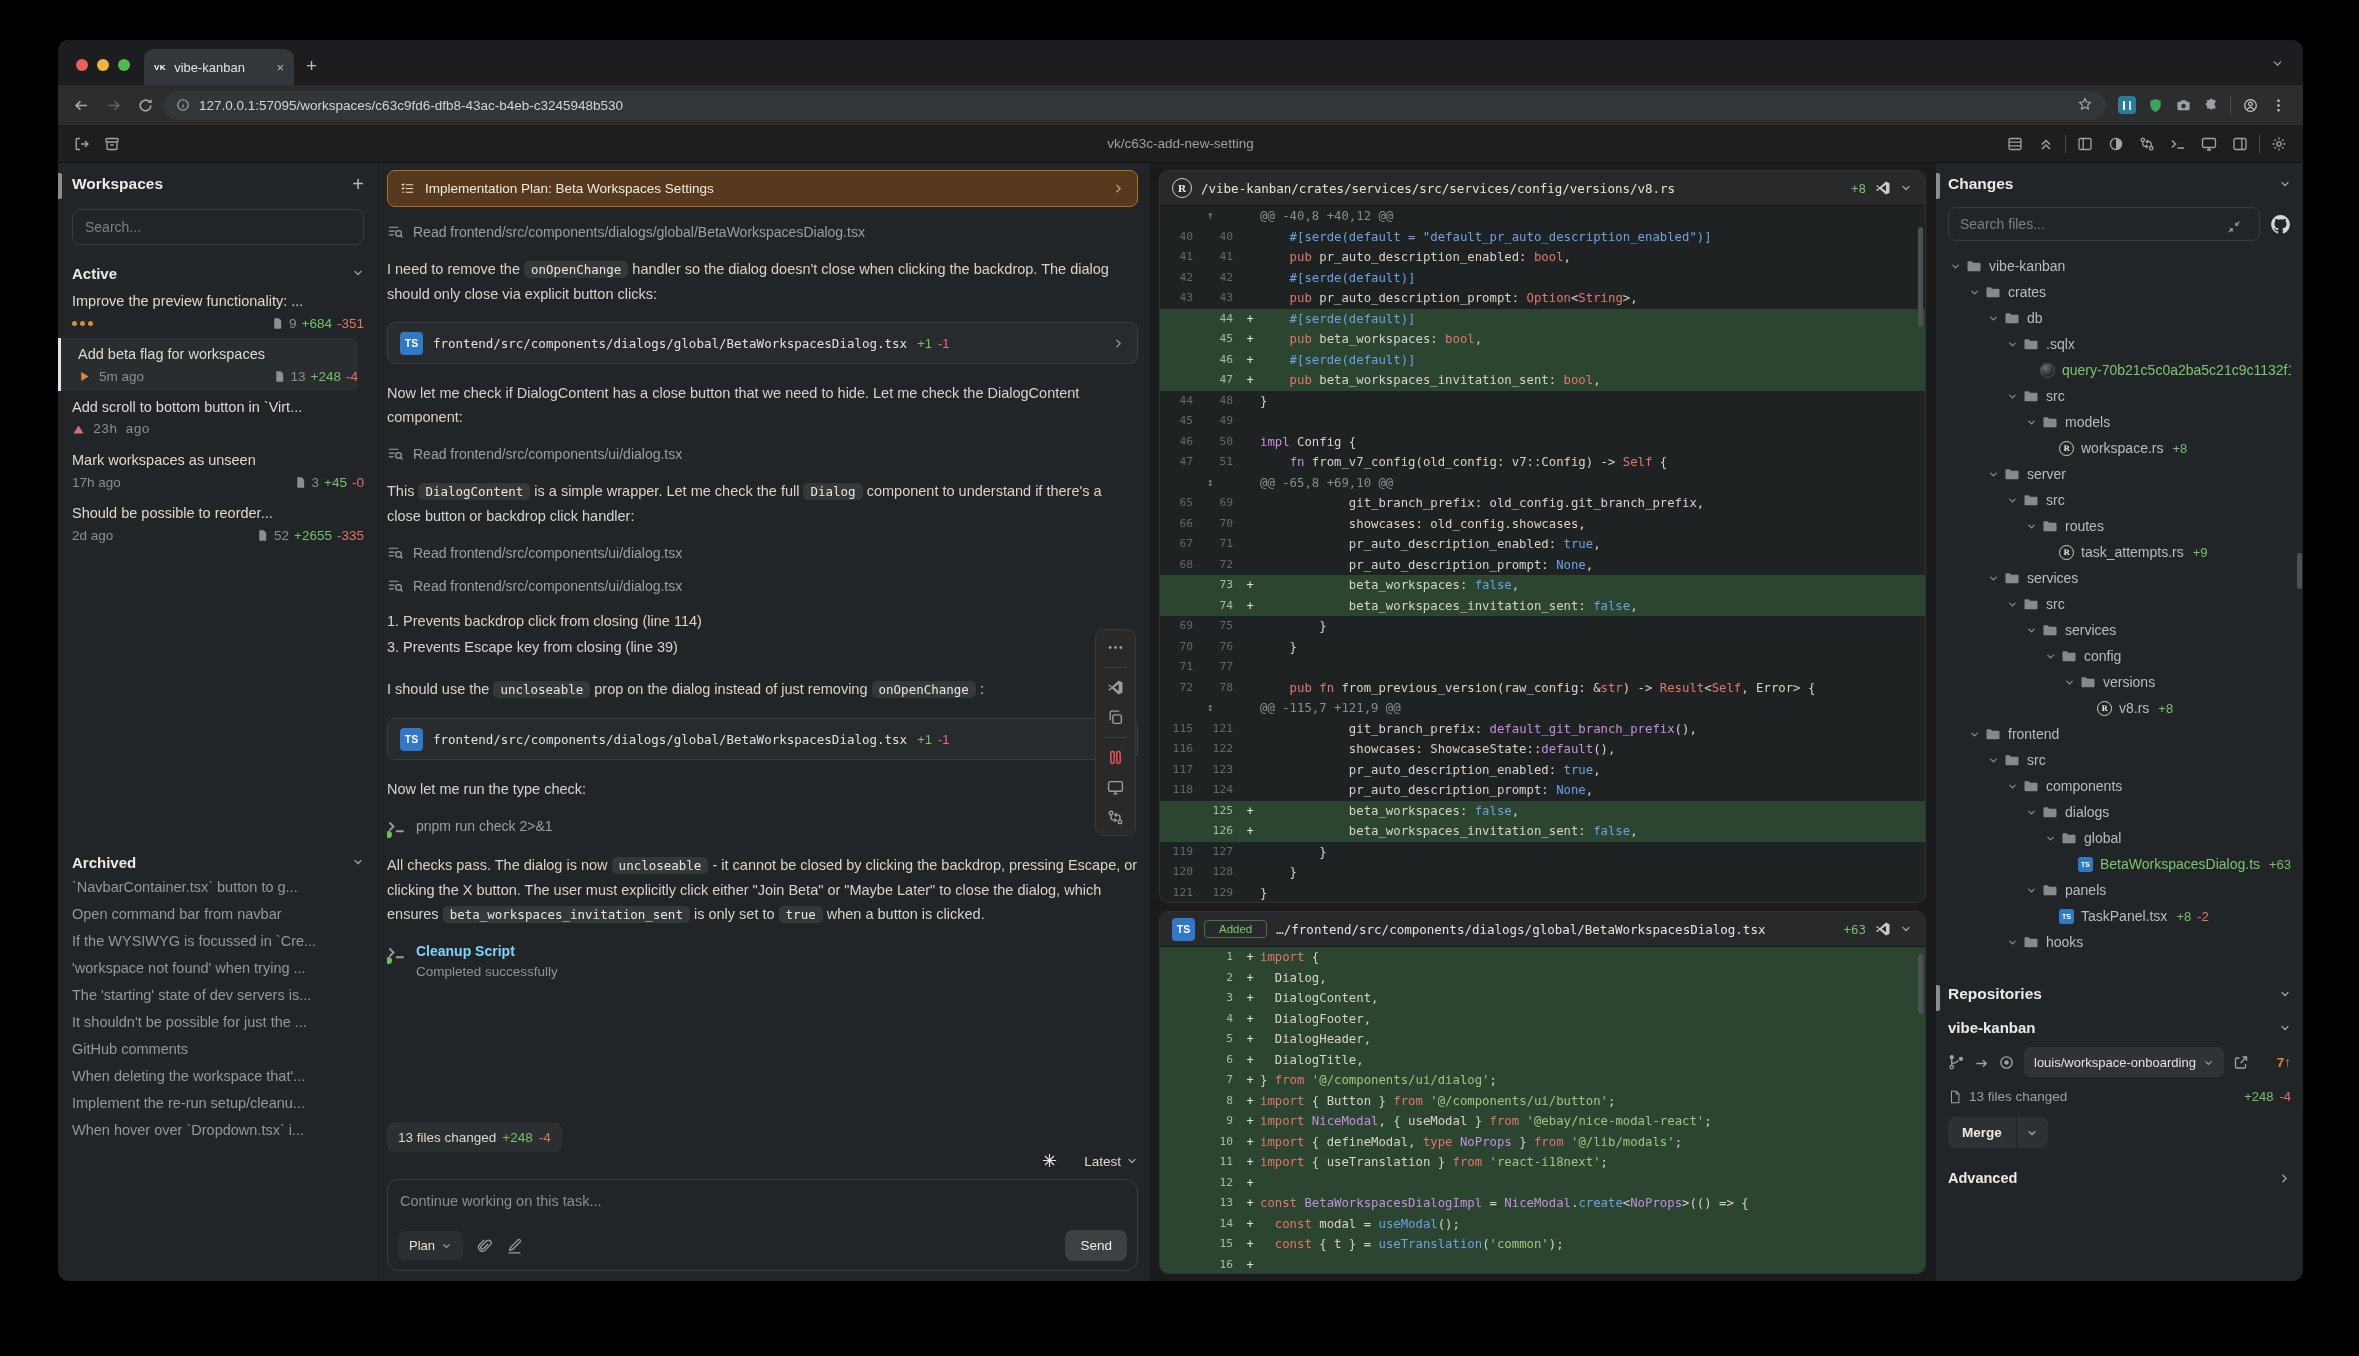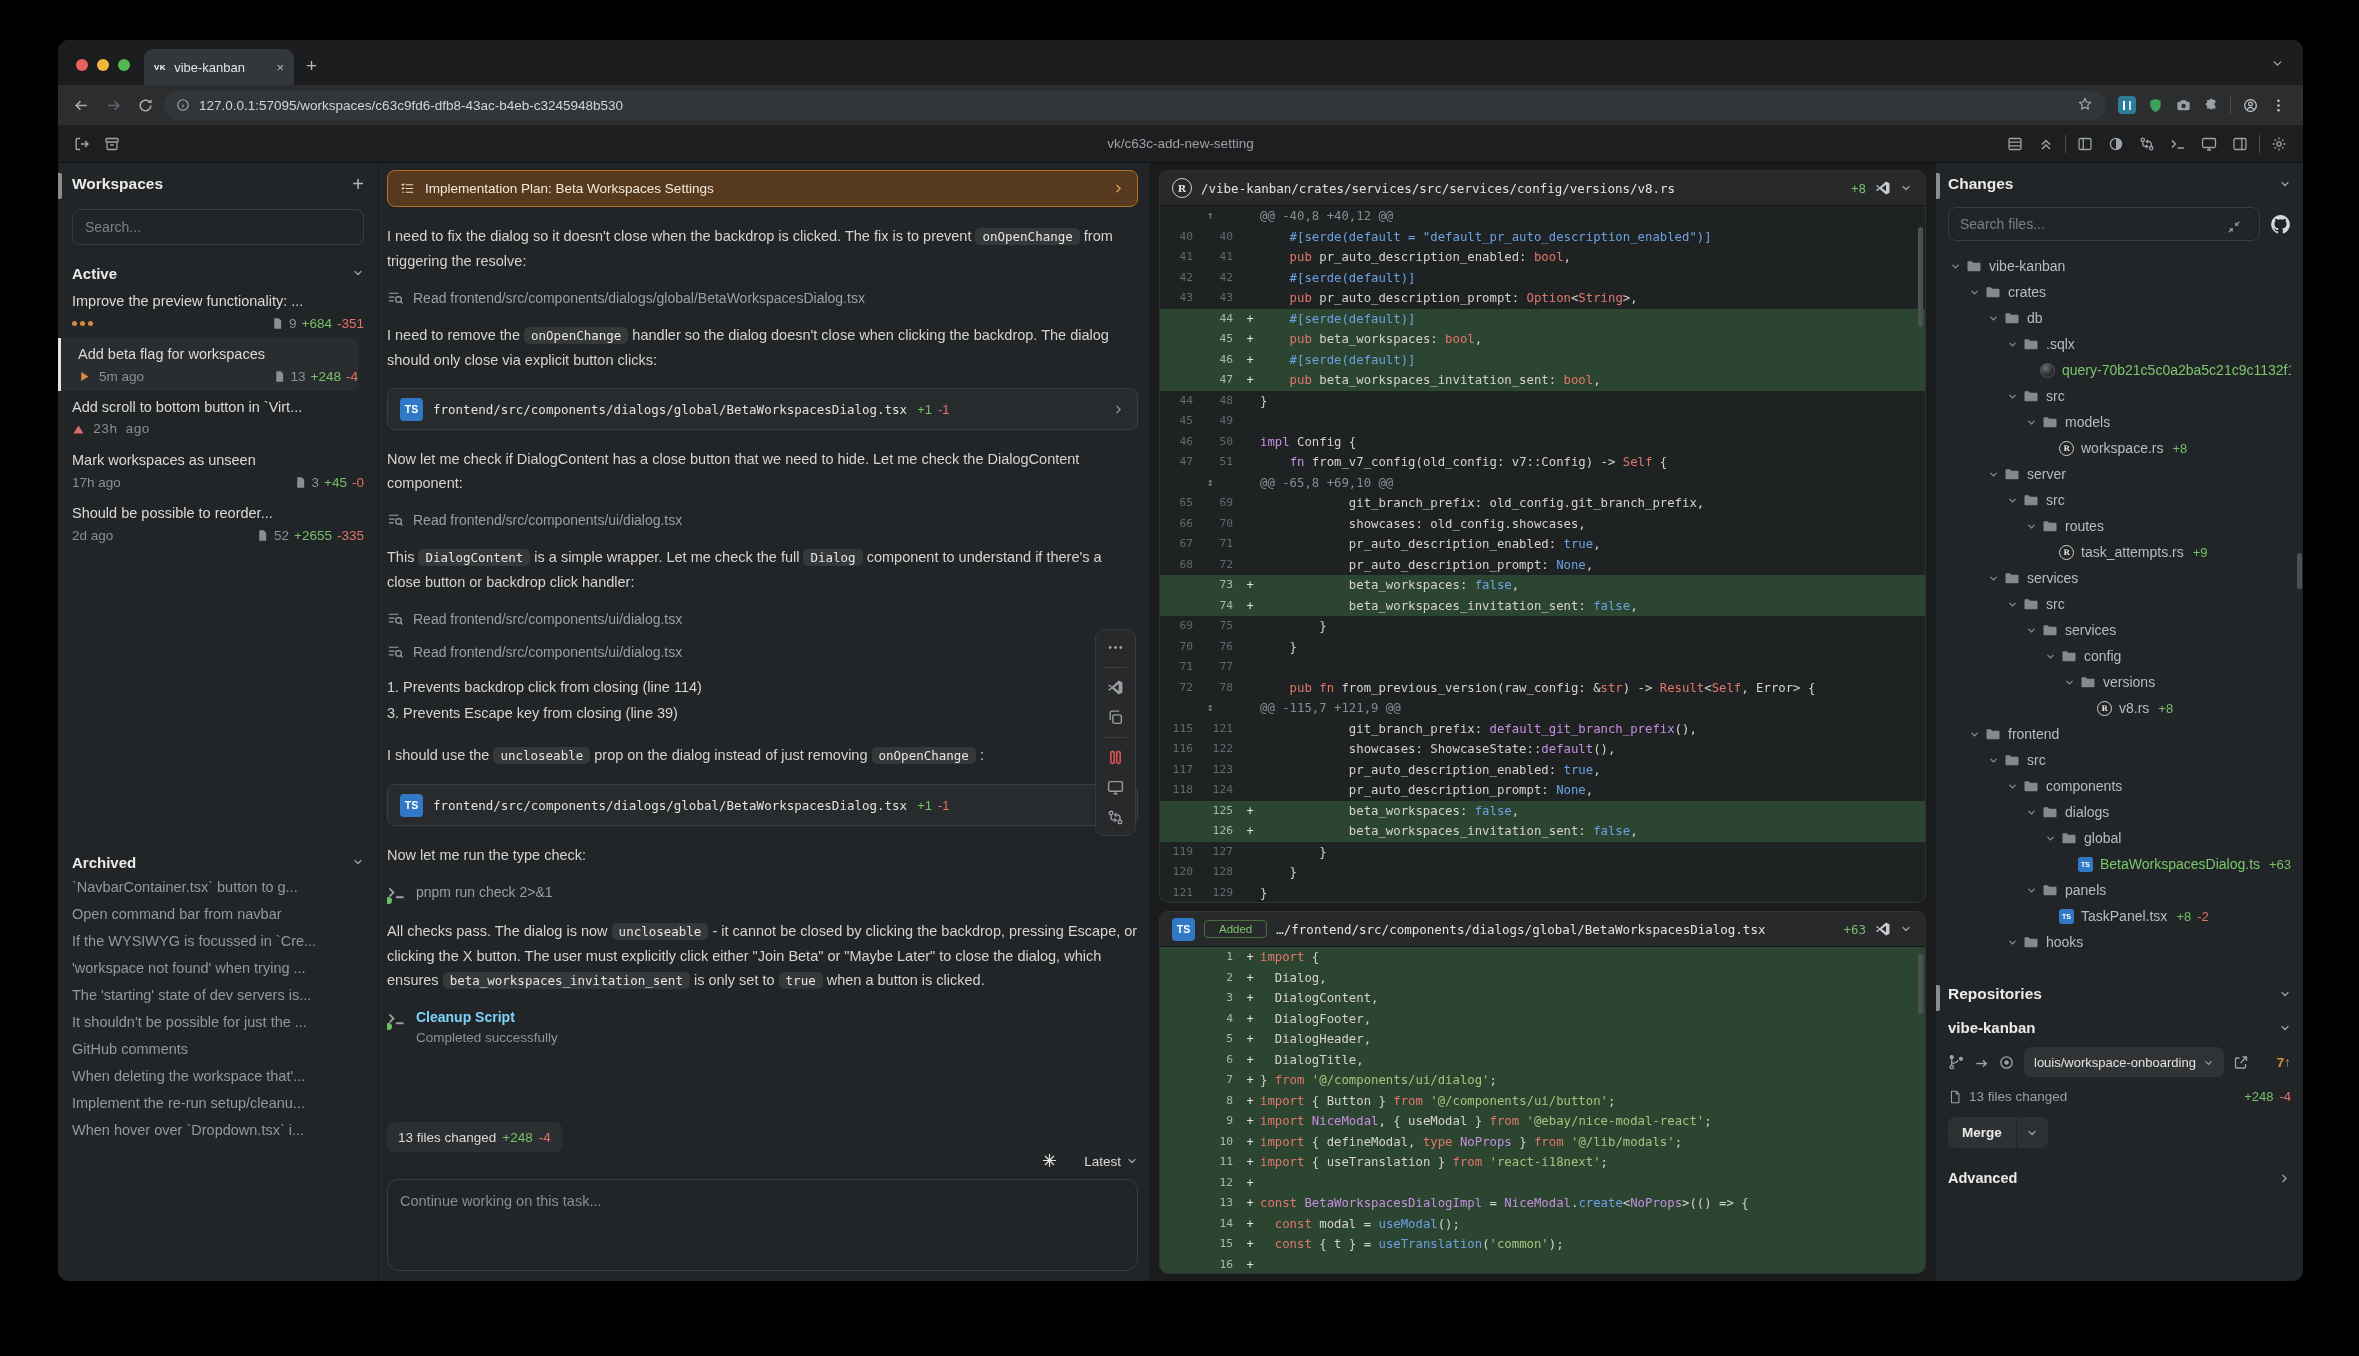--- a/index.html
+++ b/index.html
@@ -541,21 +541,20 @@
             </span>
           <span class="plan-text">Implementation Plan: Beta Workspaces Settings</span>
           <span class="chevr">
               <span style="display:flex">
                 <svg viewBox="0 0 16 16" width="100%" height="100%">
                   <path d="M6 4l4 4-4 4" stroke="currentColor" stroke-width="1.7" fill="none" stroke-linecap="round"></path>
                 </svg>
               </span>
             </span>
         </div>
-      <div class="para"><span>I need to fix the dialog so it doesn't close when the backdrop is clicked. The fix is to prevent </span><span class="icode">onOpenChange</span><span> from triggering the resolve:</span></div>
           <div class="readrow">
             <span style="display: flex;">
               <svg viewBox="0 0 18 18" width="100%" height="100%" fill="none" stroke="currentColor" stroke-width="1.3">
                 <path d="M2 4.5h10M2 8.5h6M2 12.5h5"></path>
                 <circle cx="12.2" cy="11" r="3"></circle>
                 <path d="M14.4 13.2l2.1 2.1"></path>
               </svg>
             </span>
             <span>Read frontend/src/components/dialogs/global/BetaWorkspacesDialog.tsx</span>
           </div>
@@ -719,20 +718,47 @@
                     <svg viewBox="0 0 16 16" width="100%" height="100%">
                       <path d="M4 6l4 4 4-4" stroke="currentColor" stroke-width="1.7" fill="none" stroke-linecap="round"></path>
                     </svg>
                   </span>
                 </span>
             </span>
           </div>
         </div>
         <div class="inputbox">
           <input placeholder="Continue working on this task..." style="">
+          <div class="ibrow">
+            <span class="planbtn">
+              <span>Plan</span>
+              <span class="chev" style="display:flex">
+                  <span style="width:11px;height:11px;display:flex">
+                    <svg viewBox="0 0 16 16" width="100%" height="100%">
+                      <path d="M4 6l4 4 4-4" stroke="currentColor" stroke-width="1.7" fill="none" stroke-linecap="round"></path>
+                    </svg>
+                  </span>
+                </span>
+            </span>
+            <span class="ibic">
+                <span style="display:flex">
+                  <svg viewBox="0 0 16 16" width="100%" height="100%" fill="none" stroke="currentColor" stroke-width="1.2">
+                    <path d="M11.6 6.3l-4.5 4.5a1.55 1.55 0 0 1-2.2-2.2l4.9-4.9a2.6 2.6 0 0 1 3.7 3.7l-5.1 5.1a3.7 3.7 0 0 1-5.2-5.2l4.6-4.6"></path>
+                  </svg>
+                </span>
+              </span>
+            <span class="ibic">
+                <span style="display:flex">
+                  <svg viewBox="0 0 16 16" width="100%" height="100%" fill="none" stroke="currentColor" stroke-width="1.2">
+                    <path d="M3.5 12.5l.9-2.8 7-7a1.35 1.35 0 0 1 1.9 1.9l-7 7-2.8.9zM2.5 15h11"></path>
+                  </svg>
+                </span>
+              </span>
+            <span class="sendbtn">Send</span>
+          </div>
         </div>
       </div>
     </main>
 
     <section class="diffcol" id="diffs">
         <div class="dcard" style="height: 733px;">
           <div class="dhead">
             <span class="rusticon">R</span>
             <span class="dpath">/vibe-kanban/crates/services/src/services/config/versions/v8.rs</span>
             <span class="dplus">+8</span>

